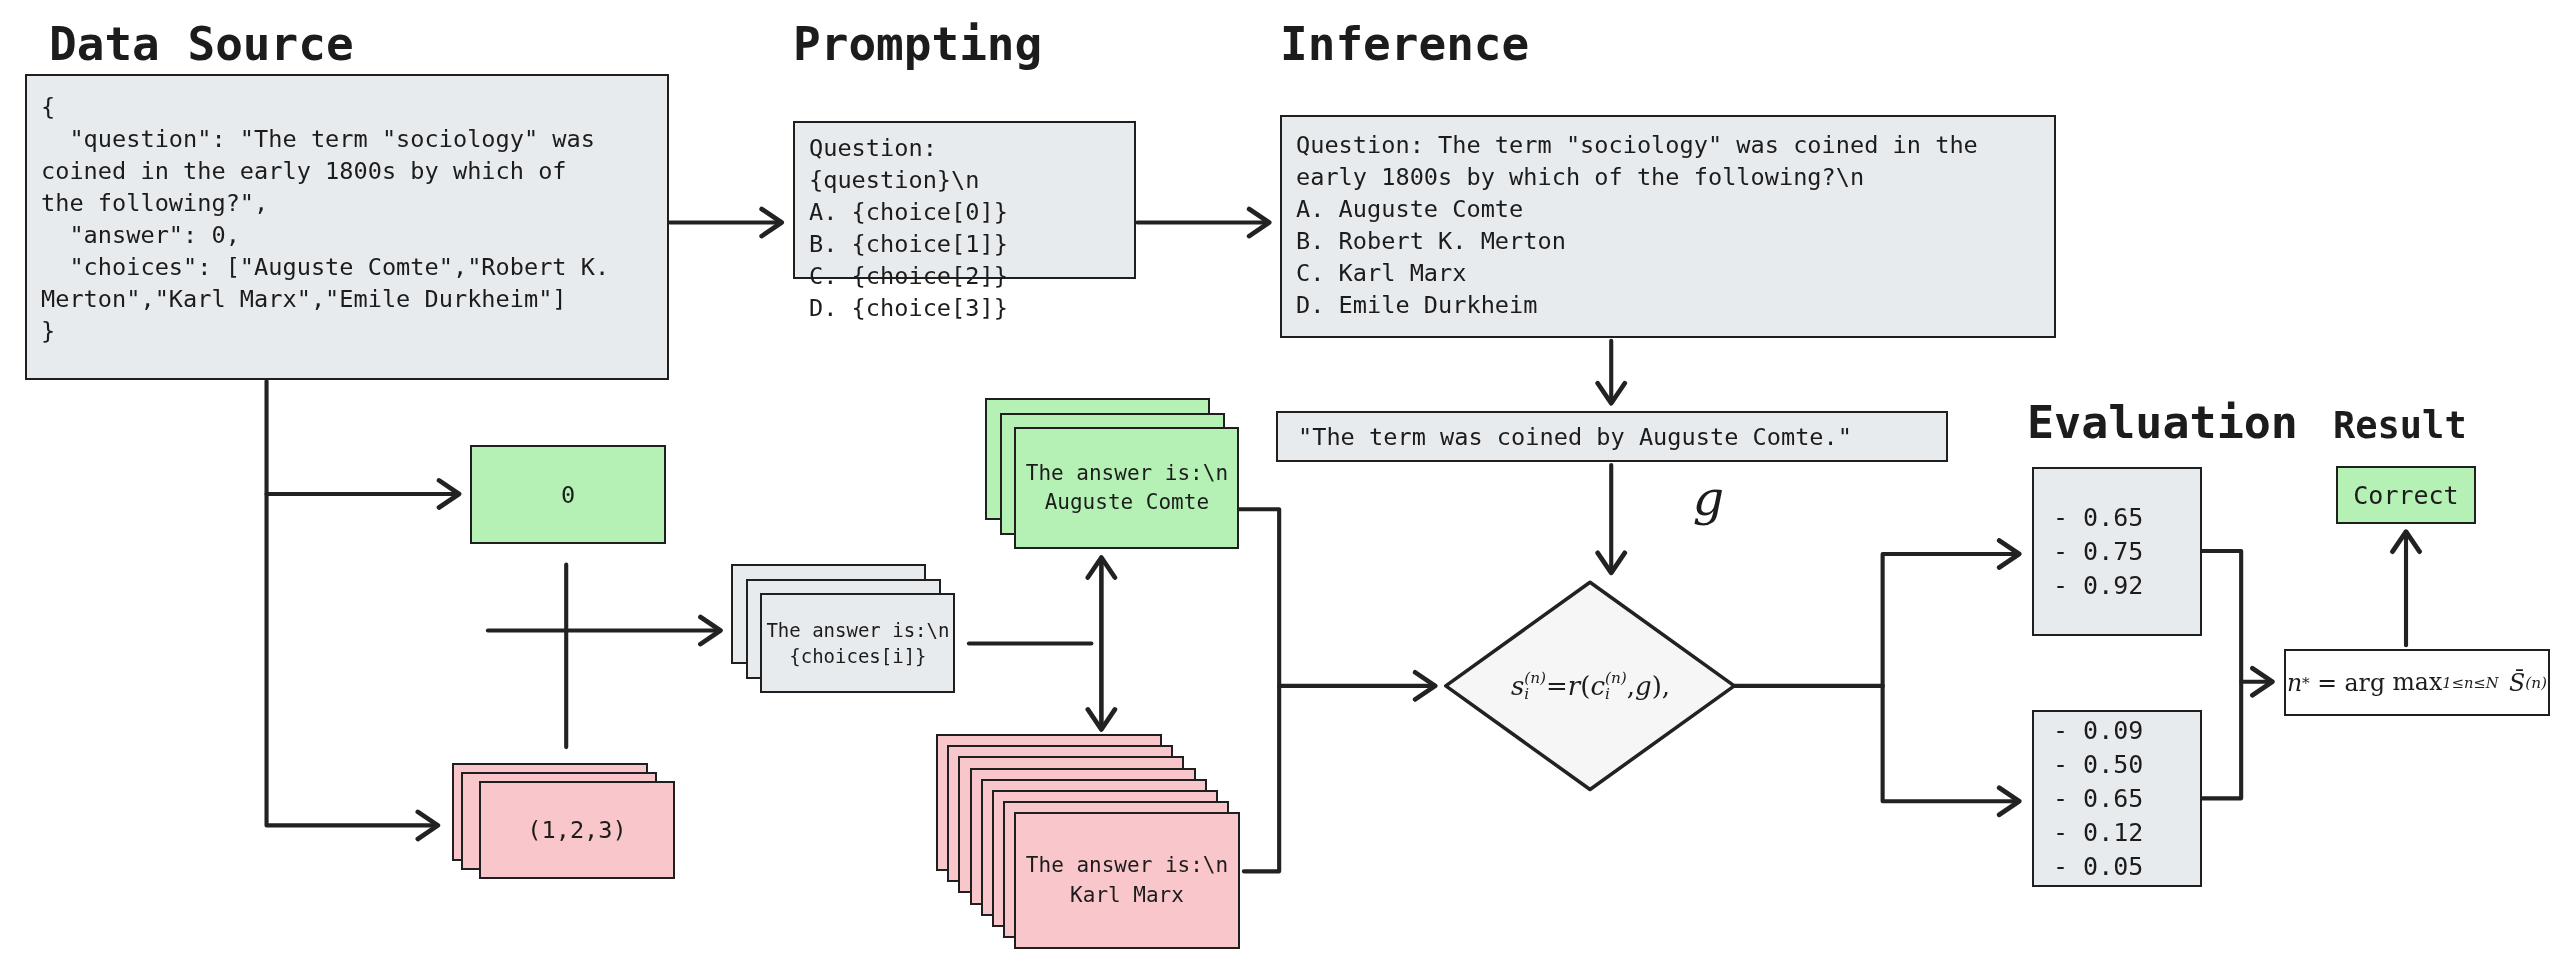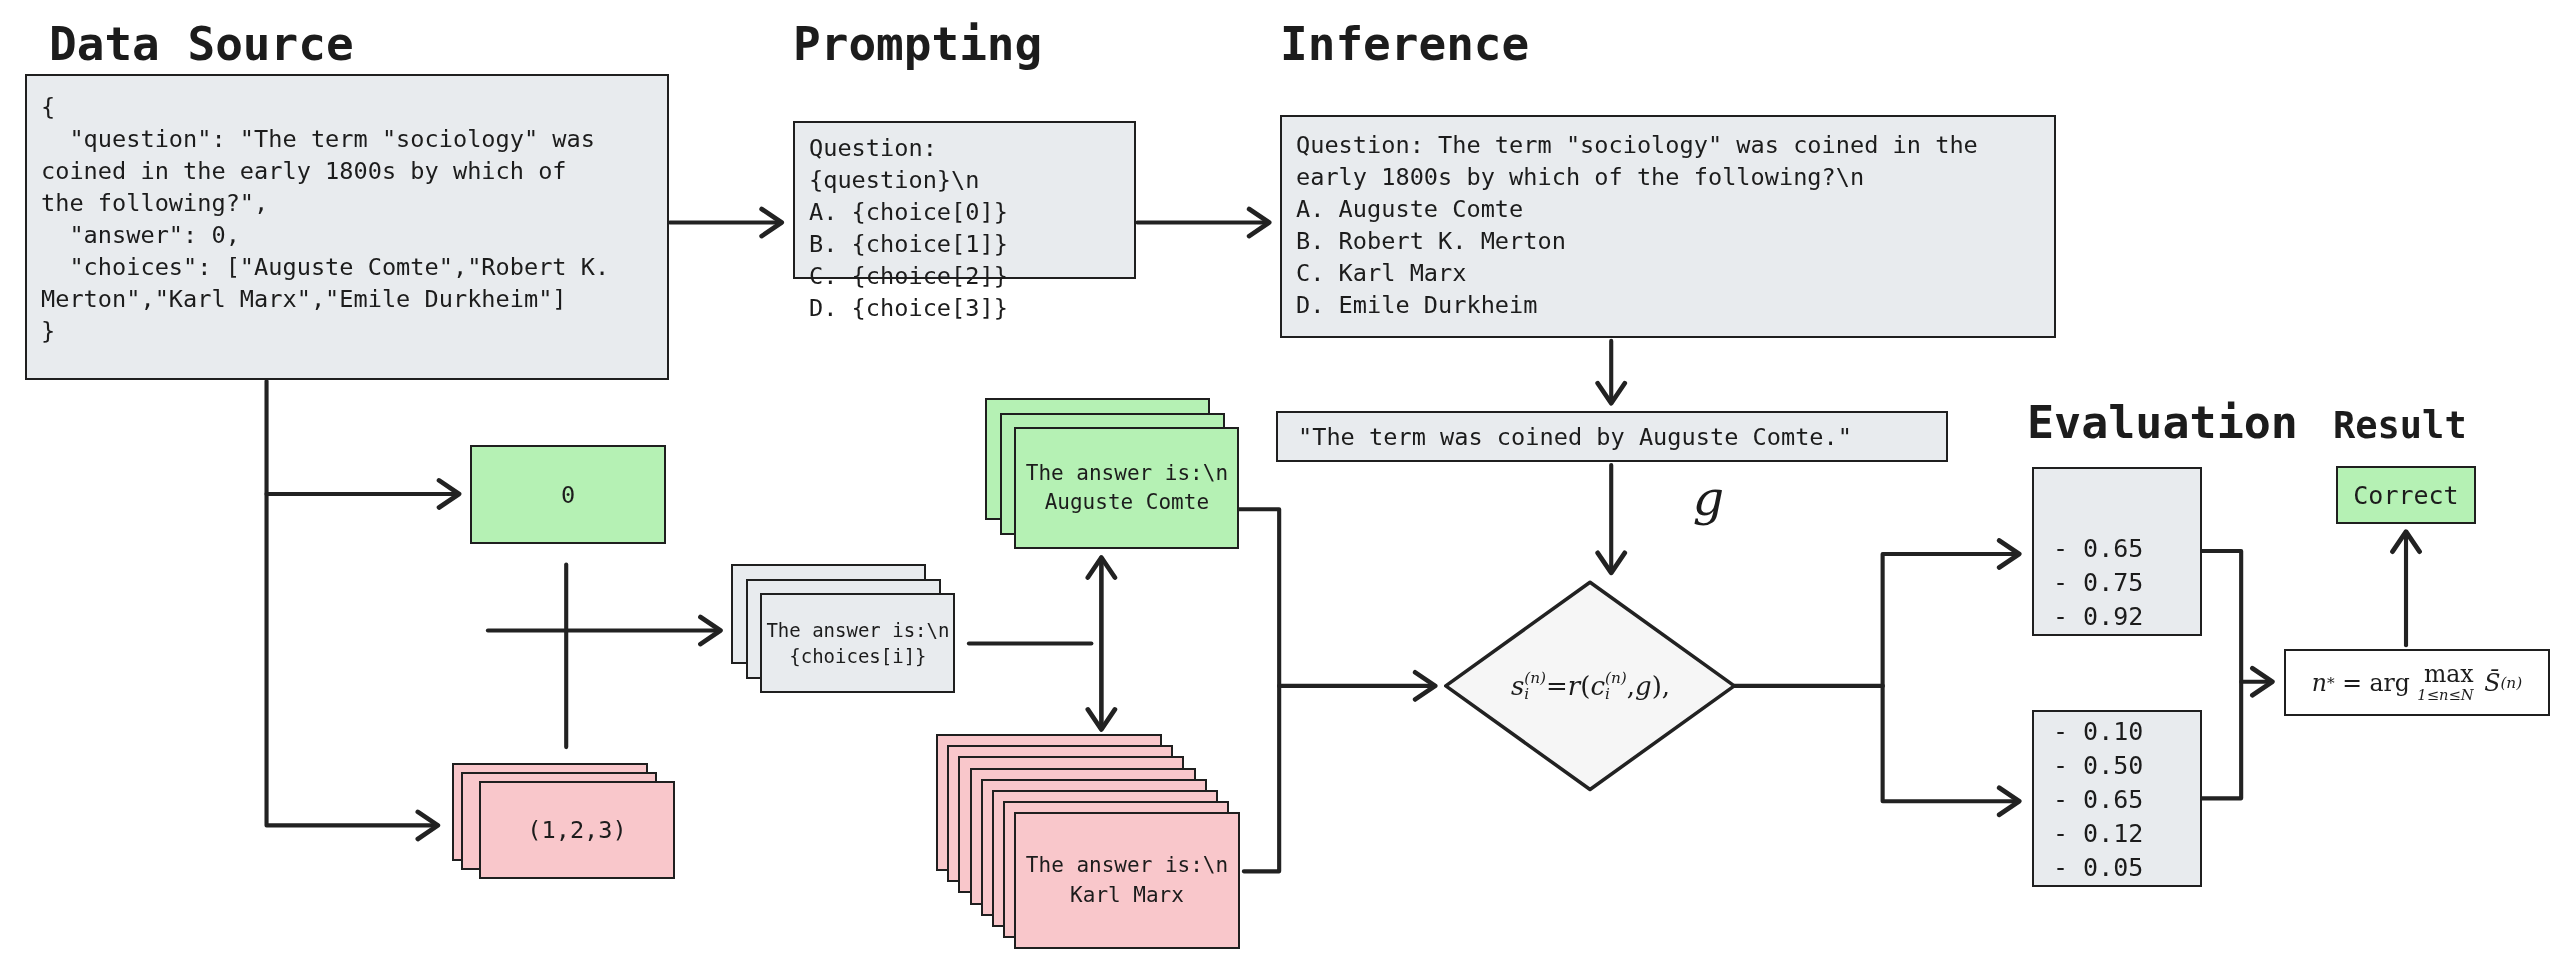--- a/index.html
+++ b/index.html
@@ -16,23 +16,23 @@
         align-items:center;justify-content:center;white-space:pre;text-align:center;}
   .green{background:#b5f1b4;}
   .pink{background:#f9c7cb;}
   .gray{background:#e8ebee;}
   .mathit{font-family:"DejaVu Serif",serif;font-style:italic;}
   .rm{font-style:normal;}
   .ss{display:inline-flex;flex-direction:column;align-items:flex-start;font-size:15.3px;line-height:1.05;
       vertical-align:-8.8px;font-family:"DejaVu Serif",serif;font-style:italic;}
   .formula{position:absolute;z-index:3;display:flex;align-items:center;justify-content:center;
            font-family:"DejaVu Serif",serif;font-size:26px;}
-  .maxstack{display:inline-flex;flex-direction:column;align-items:flex-end;line-height:1.05;vertical-align:-16.5px;}
+  .maxstack{display:inline-flex;align-items:center;line-height:1.05;vertical-align:-16.5px;}
   .maxstack .cond{font-size:14.7px;font-style:italic;}
-  .evallist{display:flex;flex-direction:column;justify-content:flex-end;padding-left:19px;
+  .evallist{display:flex;flex-direction:column;justify-content:center;padding-left:19px;
             font-size:25px;line-height:34px;white-space:pre;}
 </style>
 </head>
 <body>
 
 <div id="canvas">
 
   <svg id="wires" viewBox="0 0 4374 1634">
     <defs>
       <marker id="arr" viewBox="-44 -28 52 56" refX="-1" refY="0" markerWidth="52" markerHeight="56" orient="auto" markerUnits="userSpaceOnUse">
@@ -145,21 +145,21 @@
       <span class="mathit">g</span>
       <span class="rm">),</span>
   </div>
 
   <div class="box evallist" style="left:2032px;top:467px;width:170px;height:169px;">
     <span>- 0.65</span>
     <span>- 0.75</span>
     <span>- 0.92</span>
   </div>
   <div class="box evallist" style="left:2032px;top:710px;width:170px;height:177px;">
-    <span>- 0.10</span>
+    <span>- 0.09</span>
     <span>- 0.50</span>
     <span>- 0.65</span>
     <span>- 0.12</span>
     <span>- 0.05</span>
   </div>
 
   <div class="card green" style="left:2336px;top:466px;width:140px;height:58px;z-index:2;font-size:25px;">Correct</div>
 
   <div class="box formula" style="left:2284px;top:649px;width:266px;height:67px;background:#ffffff;font-size:23.6px;">
     <span class="mathit">n</span><sup style="font-size:15.3px;">*</sup><span class="rm"> = arg </span><span class="maxstack"><span class="rm">max</span><span class="cond">1≤n≤N</span></span><span class="mathit" style="margin-left:10.6px;">S̄</span><sup style="font-size:15.3px;font-style:italic;">(n)</sup>

